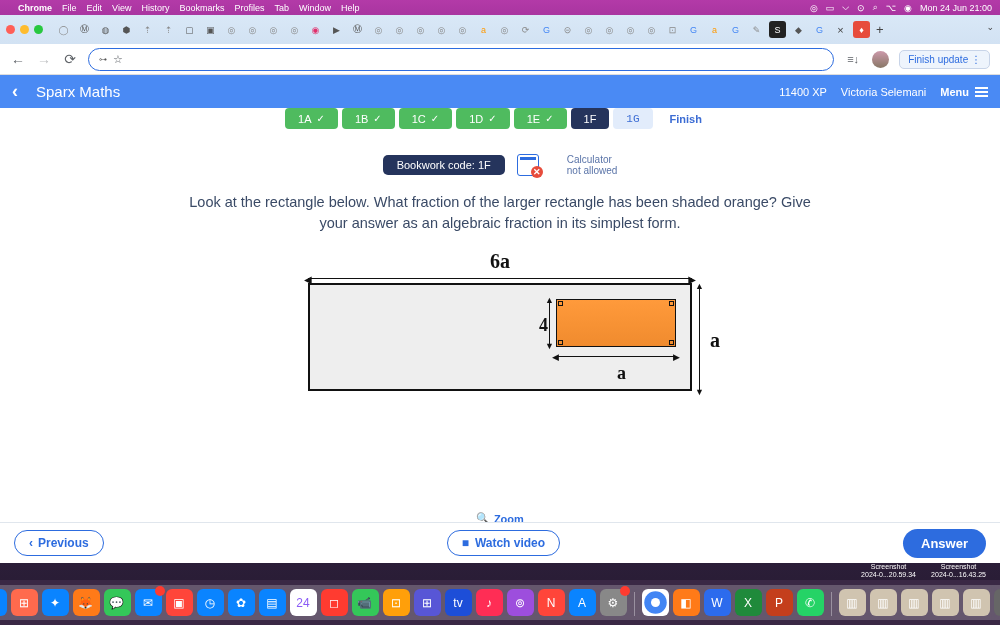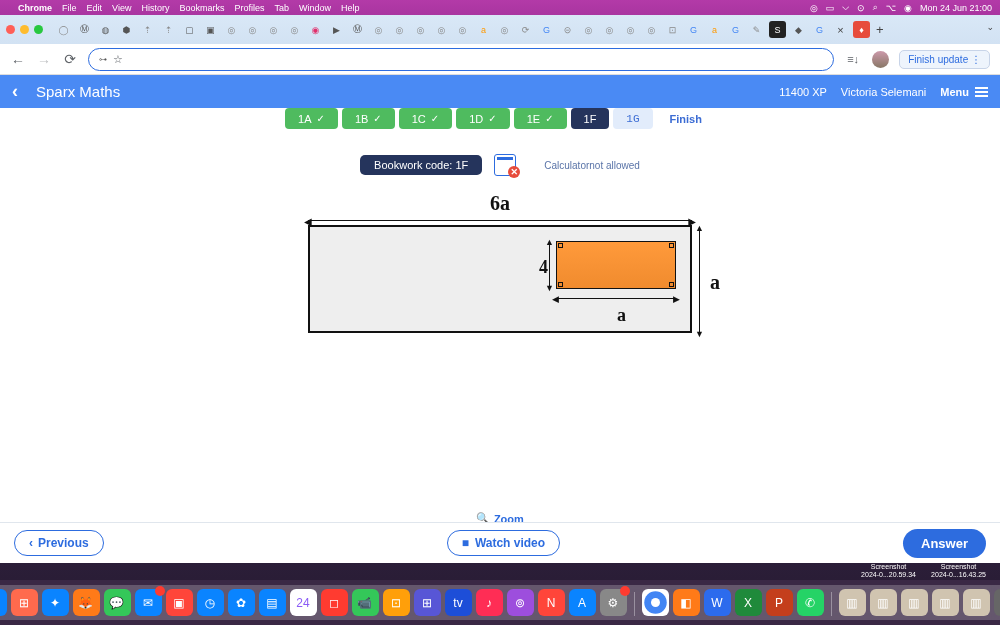--- a/index.html
+++ b/index.html
@@ -52,21 +52,21 @@
   .chk{font-size:10px;}
 
   
   .content { background:#fff; height:385px; position:relative; overflow:hidden;}
   .codebar { display:flex; align-items:center; justify-content:center; gap:12px; margin-top:17px;}
   .codebox{background:#25345c;color:#fff;padding:4px 14px; border-radius:5px; font-size:11px;}
   .calc{display:flex;align-items:center;gap:6px;font-size:10px;color:#5a74a8;}
   .calc .ic{position:relative;width:22px;height:22px;border:1.5px solid #2d6cdf;border-radius:3px;}
   .calc .ic::before{content:"";position:absolute;top:2px;left:2px;right:2px;height:3px;background:#2d6cdf;}
   .calc .x{position:absolute;right:-5px;bottom:-3px;width:12px;height:12px;border-radius:50%;background:#e74c3c;color:#fff;font-size:9px;display:flex;align-items:center;justify-content:center;font-weight:bold;}
-  .calc .tx{display:flex;flex-direction:row;line-height:1.1;margin-left:22px;}
+  .calc .tx{display:flex;flex-direction:column;line-height:1.1;margin-left:22px;}
 
   .question{ text-align:center; color:#3a4a66; font-size:14.5px; margin:16px auto 0; max-width:640px; line-height:1.45;}
 
   
   .diag { width:400px; margin:16px auto 0; position:relative;}
   .toplabel{text-align:center;font-family:Georgia,serif;font-size:20px;font-weight:bold;color:#111;margin-bottom:2px;}
   .toparrow{position:relative;height:8px;margin:0 8px;}
   .toparrow::before{content:"";position:absolute;left:0;right:0;top:3px;border-top:1.5px solid #111;}
   .toparrow .al,.toparrow .ar{position:absolute;top:-1px;font-size:10px;color:#111;}
   .toparrow .al{left:-4px;} .toparrow .ar{right:-4px;}
@@ -253,20 +253,21 @@
       <div class="ic">
           <div class="x">✕</div>
         </div>
       <div class="tx">
           <span>Calculator</span>
           <span>not allowed</span>
         </div>
     </div>
   </div>
 
+  <div class="question">Look at the rectangle below. What fraction of the larger rectangle has been shaded orange? Give your answer as an algebraic fraction in its simplest form.</div>
 
   <div class="diag">
     <div class="toplabel">6a</div>
     <div class="toparrow">
         <span class="al">◀</span>
         <span class="ar">▶</span>
       </div>
     <div class="rectwrap">
       <div class="bigrect">
         <div class="orrect">

